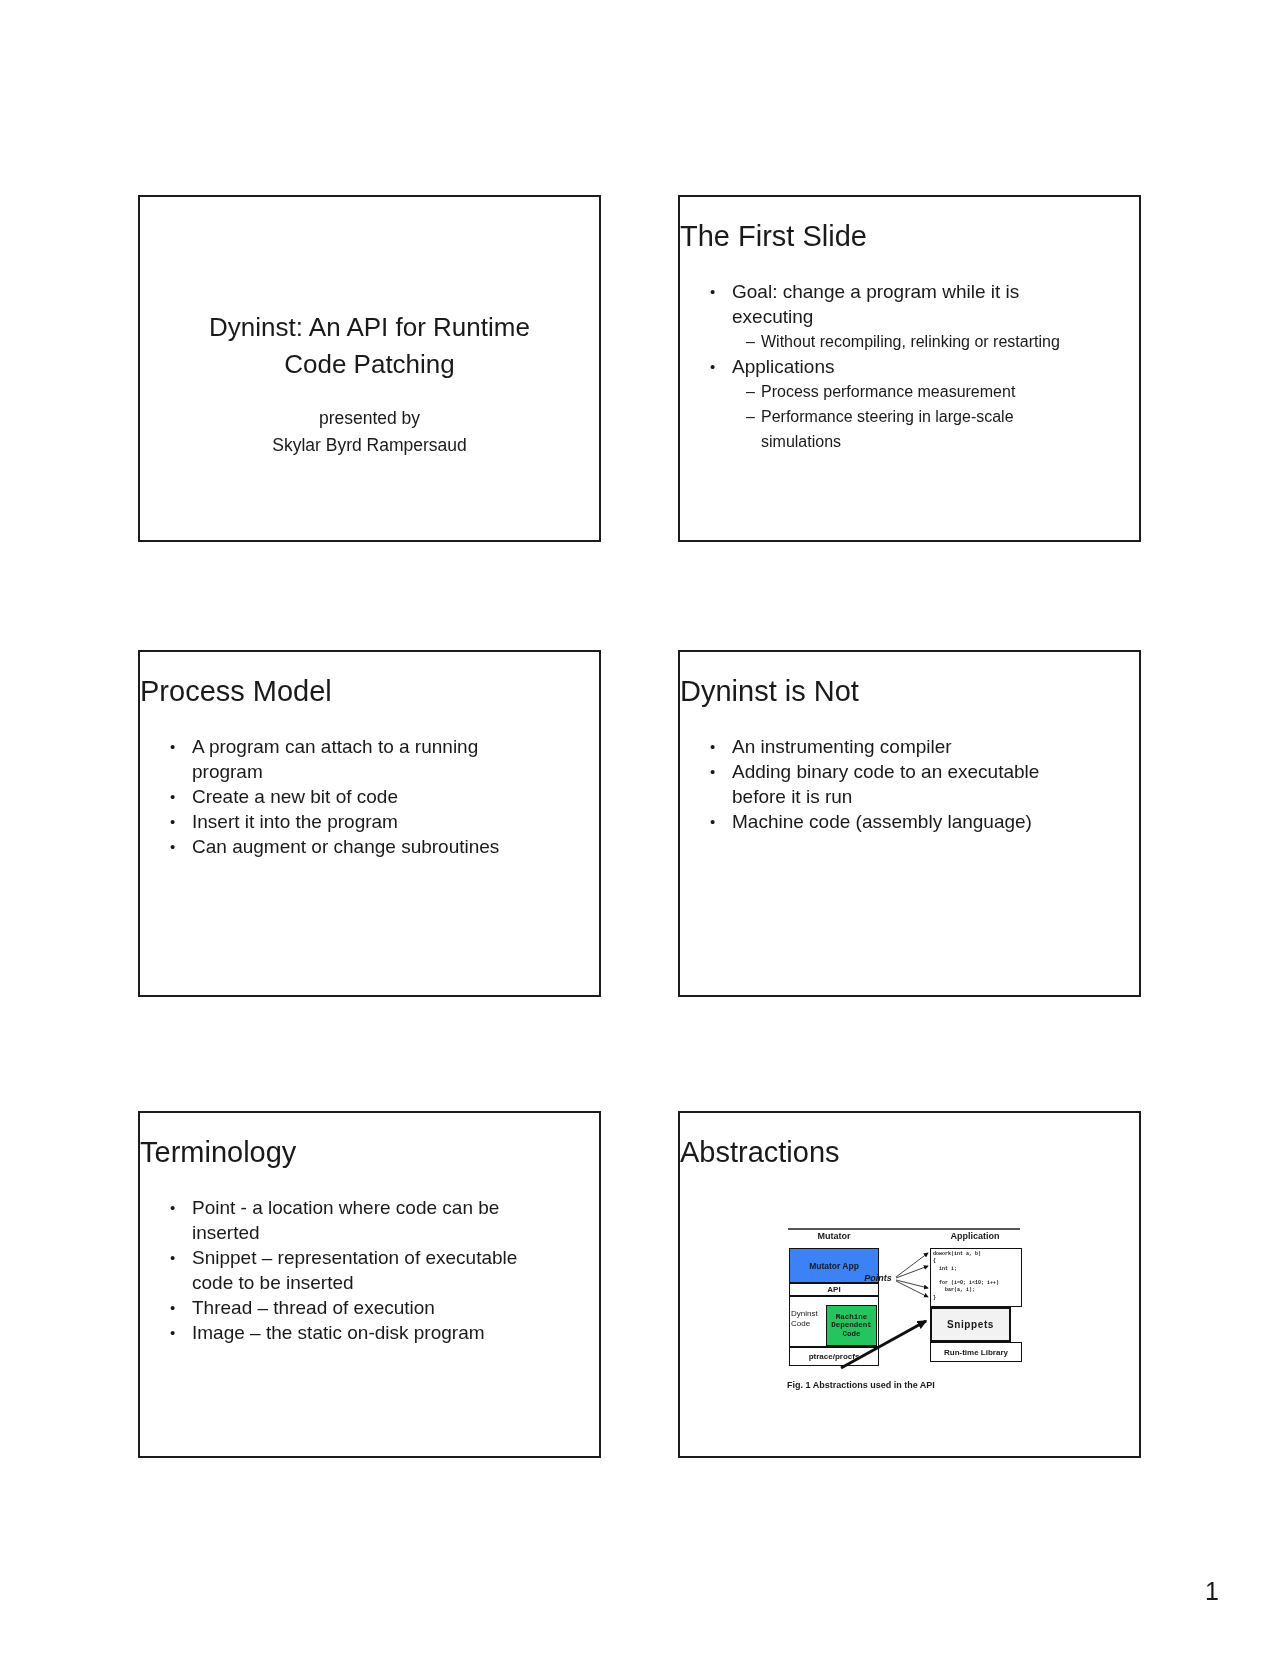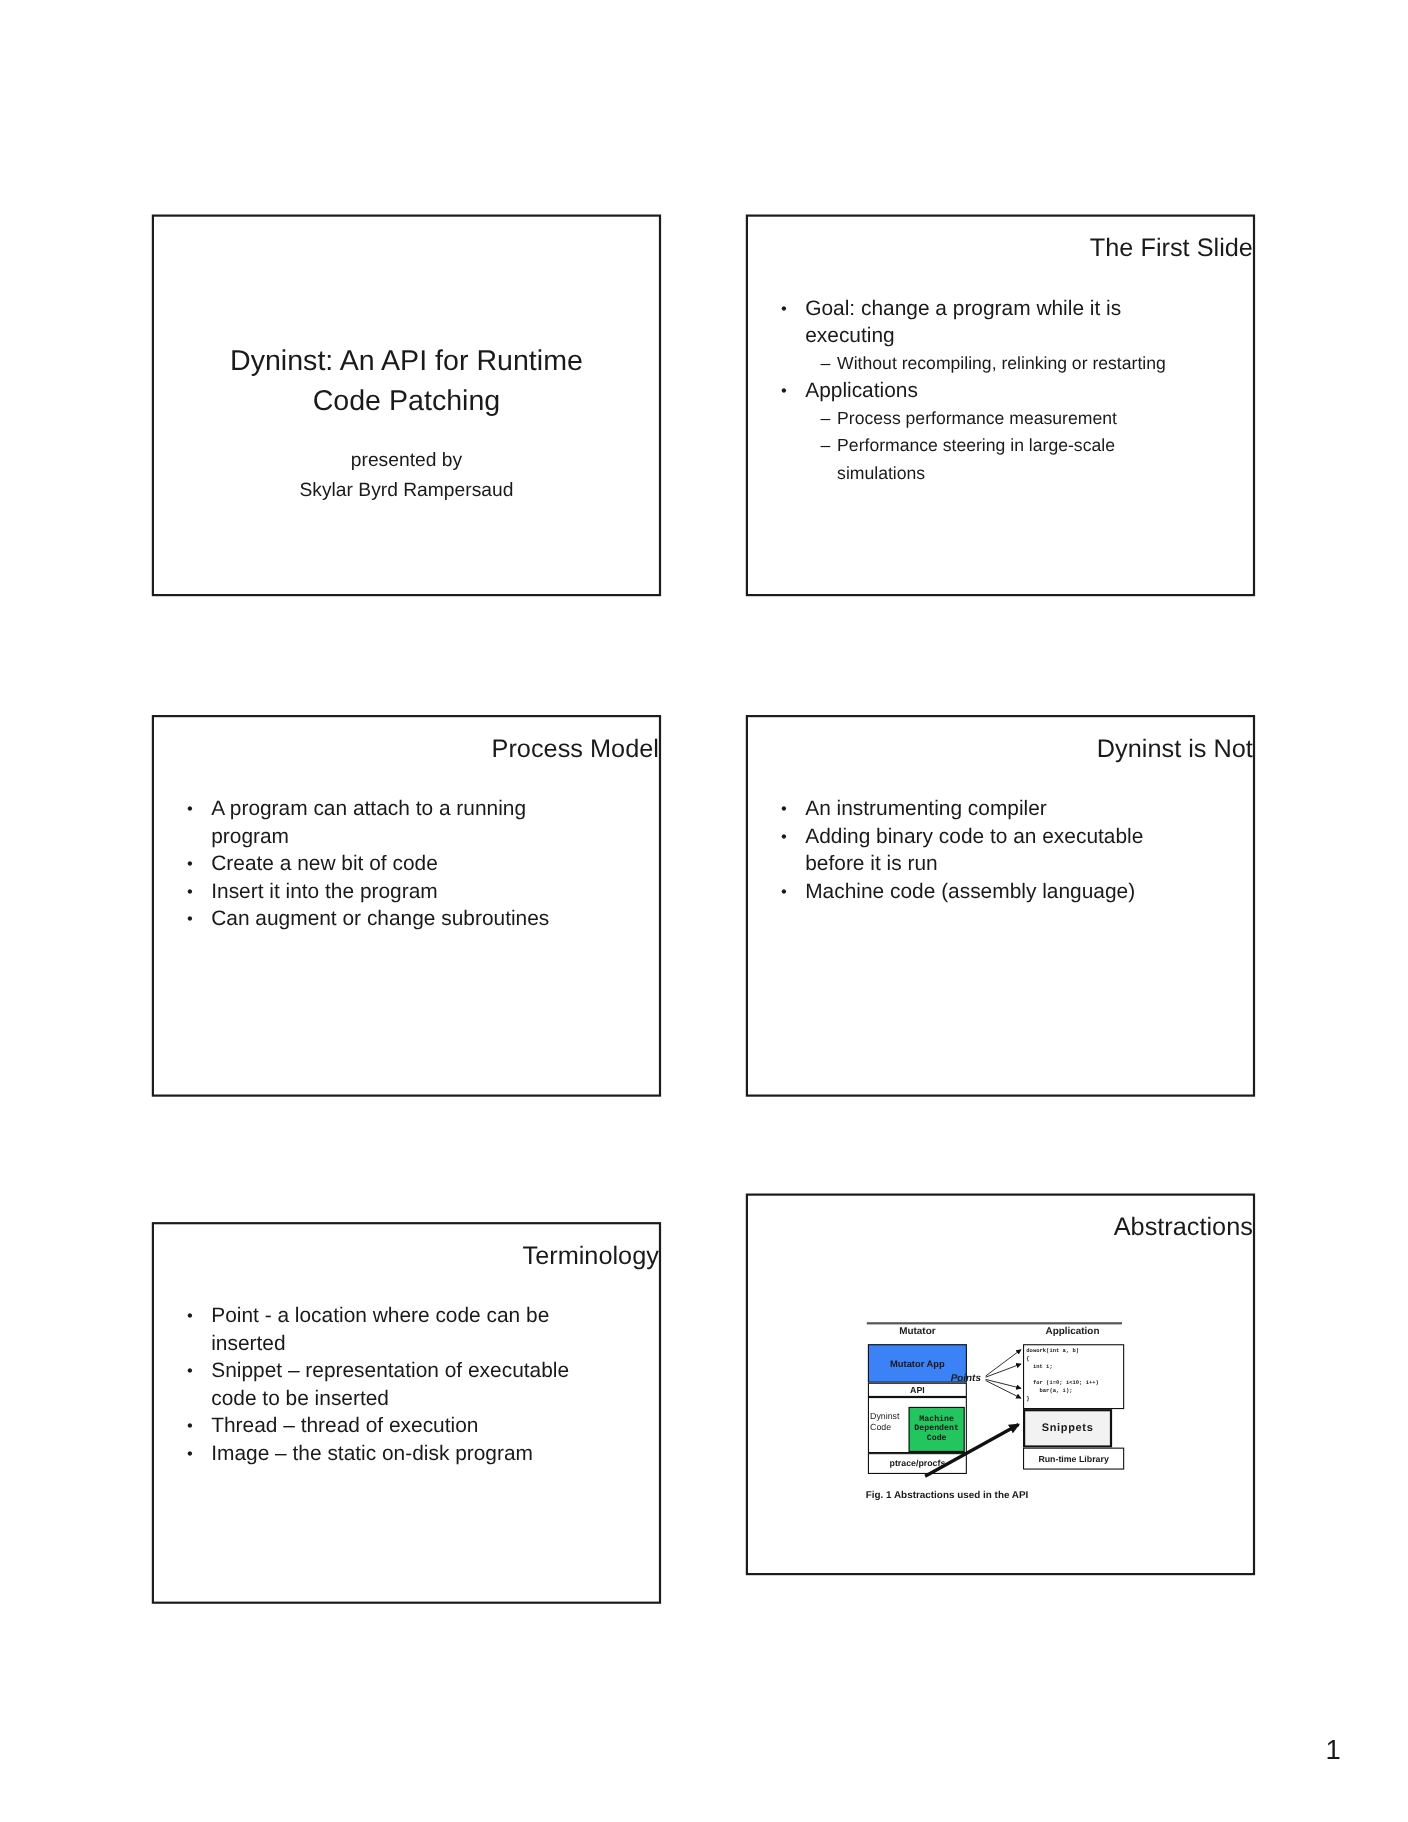--- a/index.html
+++ b/index.html
@@ -6,23 +6,23 @@
   .page{position:relative;width:1280px;height:1656px;background:#ffffff;
         font-family:"Liberation Sans",sans-serif;color:#1a1a1a;overflow:hidden;}
 
   .slide{position:absolute;width:463px;height:347px;border:2px solid #1c1c1c;
          background:#ffffff;box-sizing:border-box;}
   #s1{left:138px;top:195px}
   #s2{left:678px;top:195px}
   #s3{left:138px;top:650px}
   #s4{left:678px;top:650px}
   #s5{left:138px;top:1111px}
-  #s6{left:678px;top:1085px}
-
-  .stitle{margin-top:11px;text-align:right;font-size:23px;line-height:34px;white-space:nowrap;}
+  #s6{left:678px;top:1111px}
+
+  .stitle{margin-top:22px;text-align:left;font-size:29px;line-height:34px;white-space:nowrap;}
 
   .body{margin:26px 16px 0 30px;}
   .line{display:flex;line-height:25px;white-space:nowrap;}
   .l1{font-size:19px;}
   .l1 .mk{width:22px;flex:none;font-size:15px;}
   .l2{font-size:16px;margin-left:36px;}
   .l2 .mk{width:15px;flex:none;}
   .tx{white-space:nowrap;}
 
   

